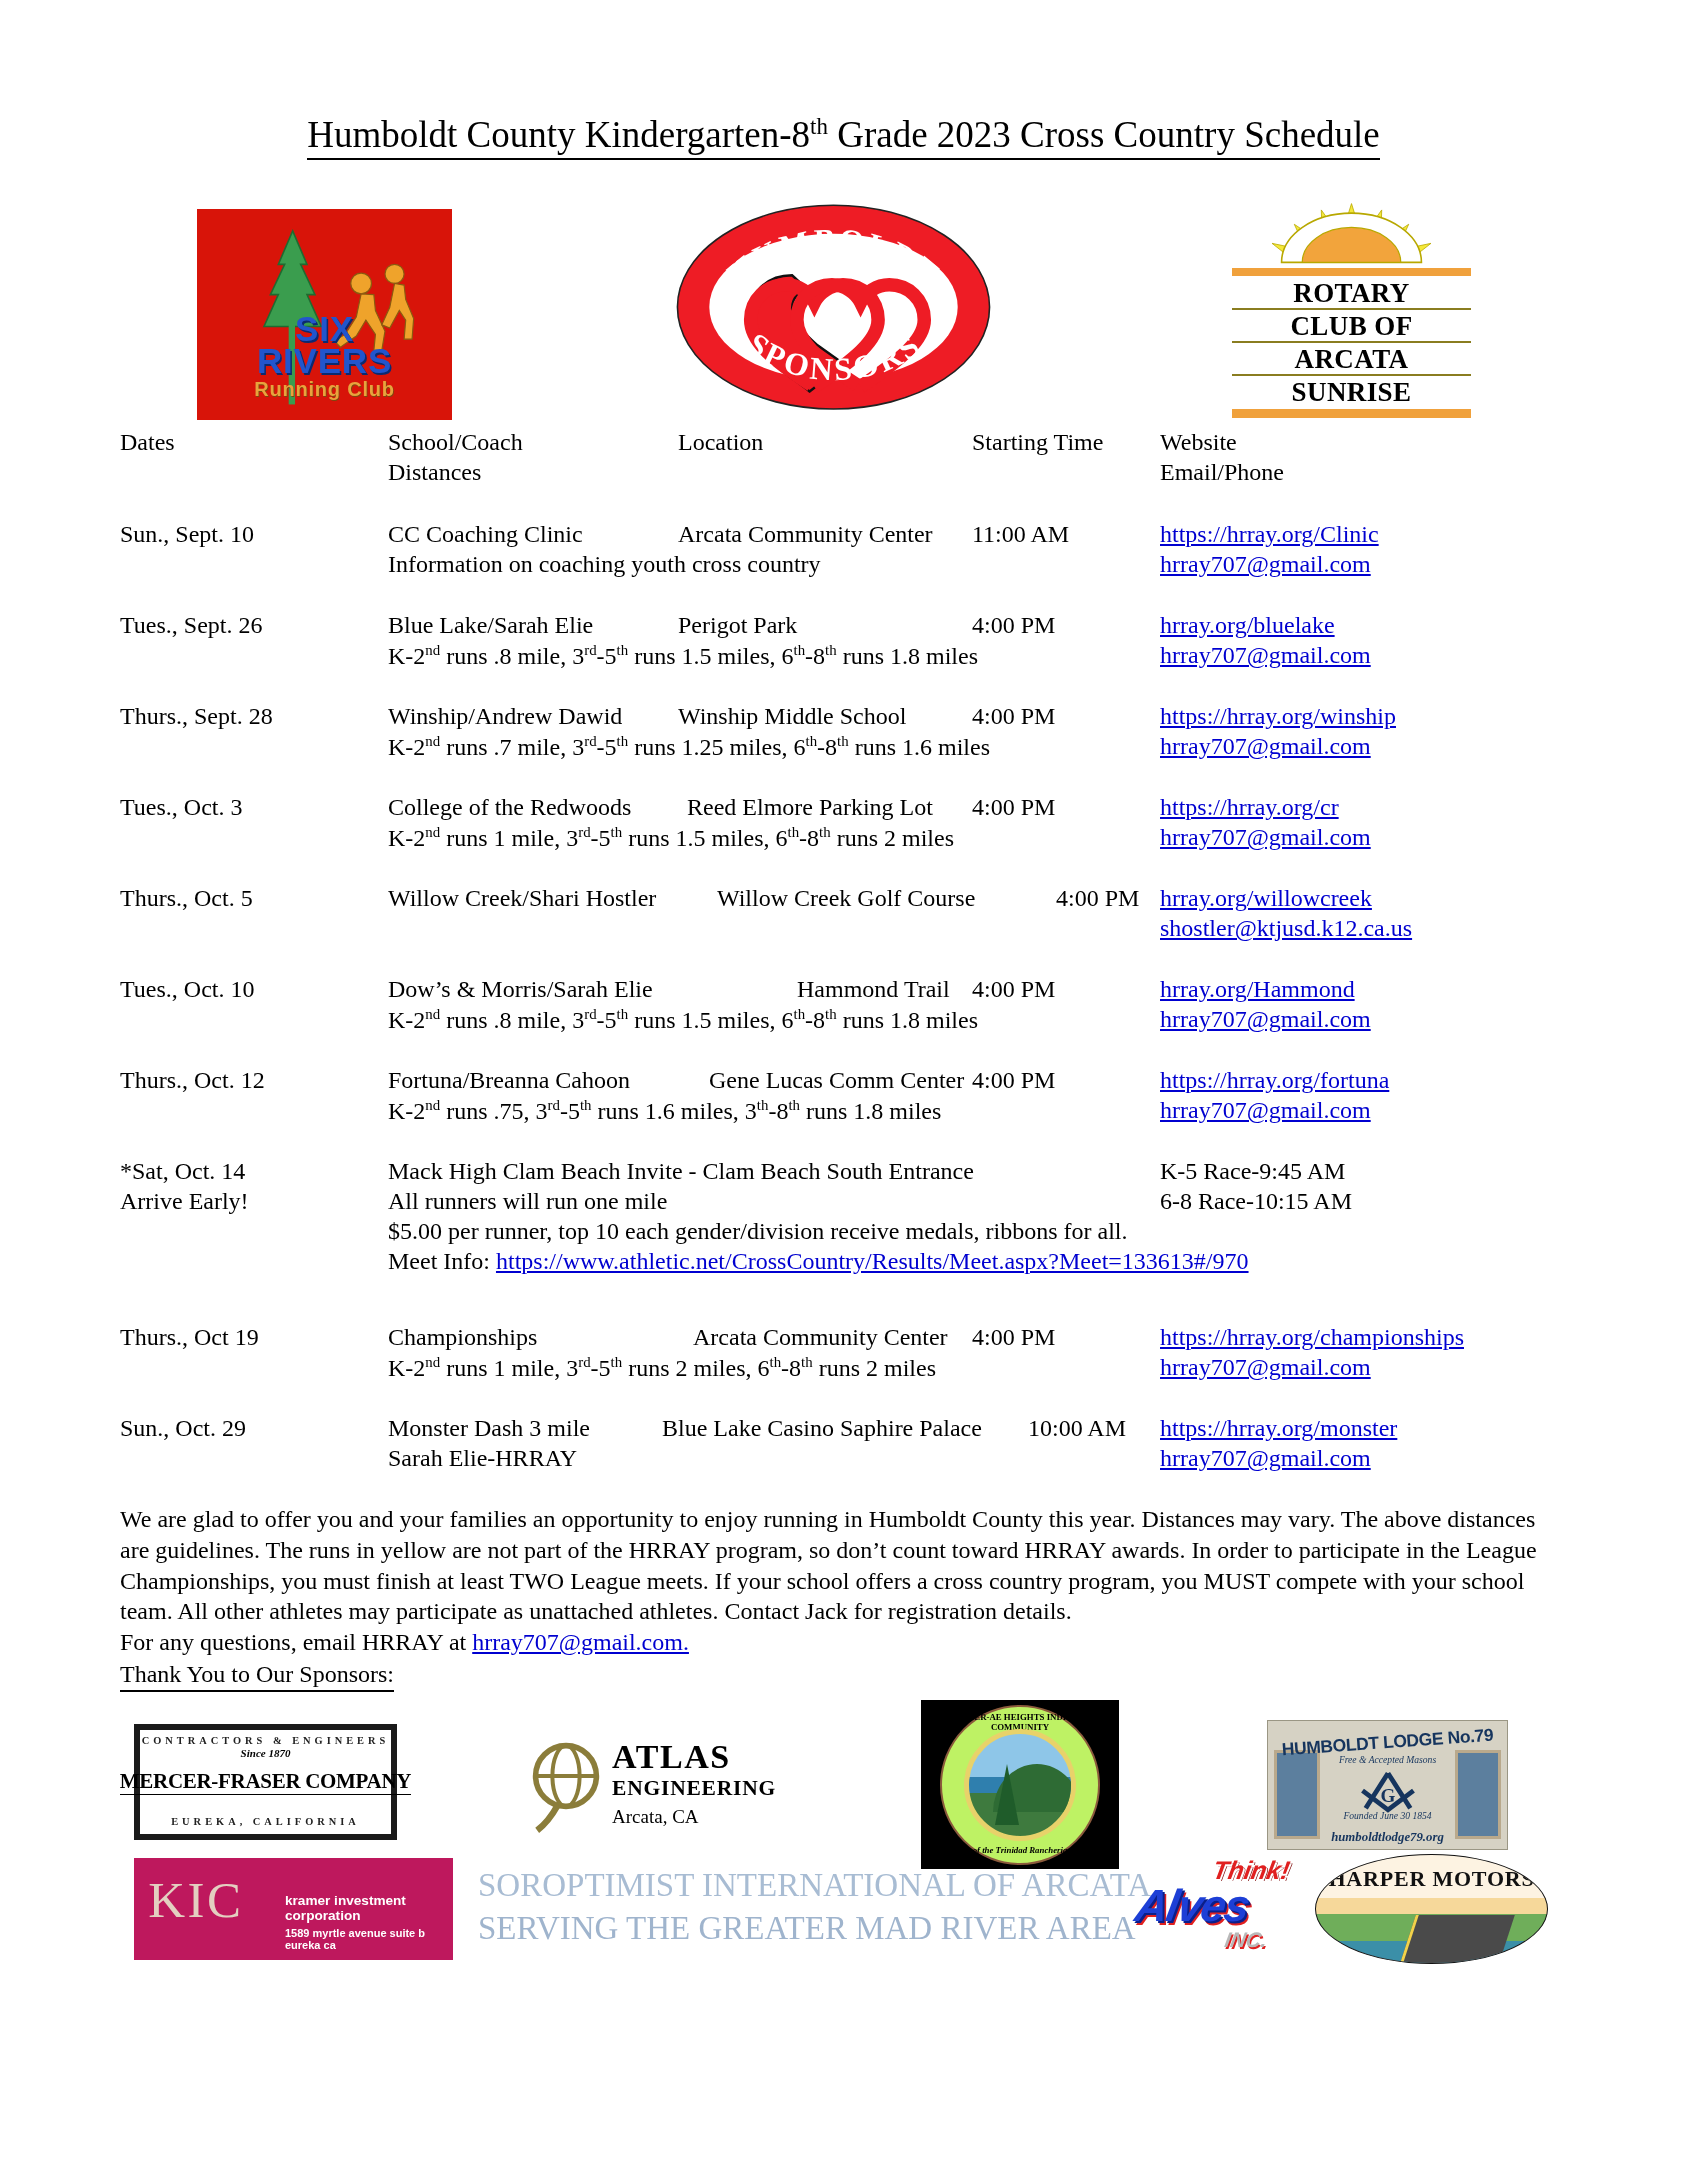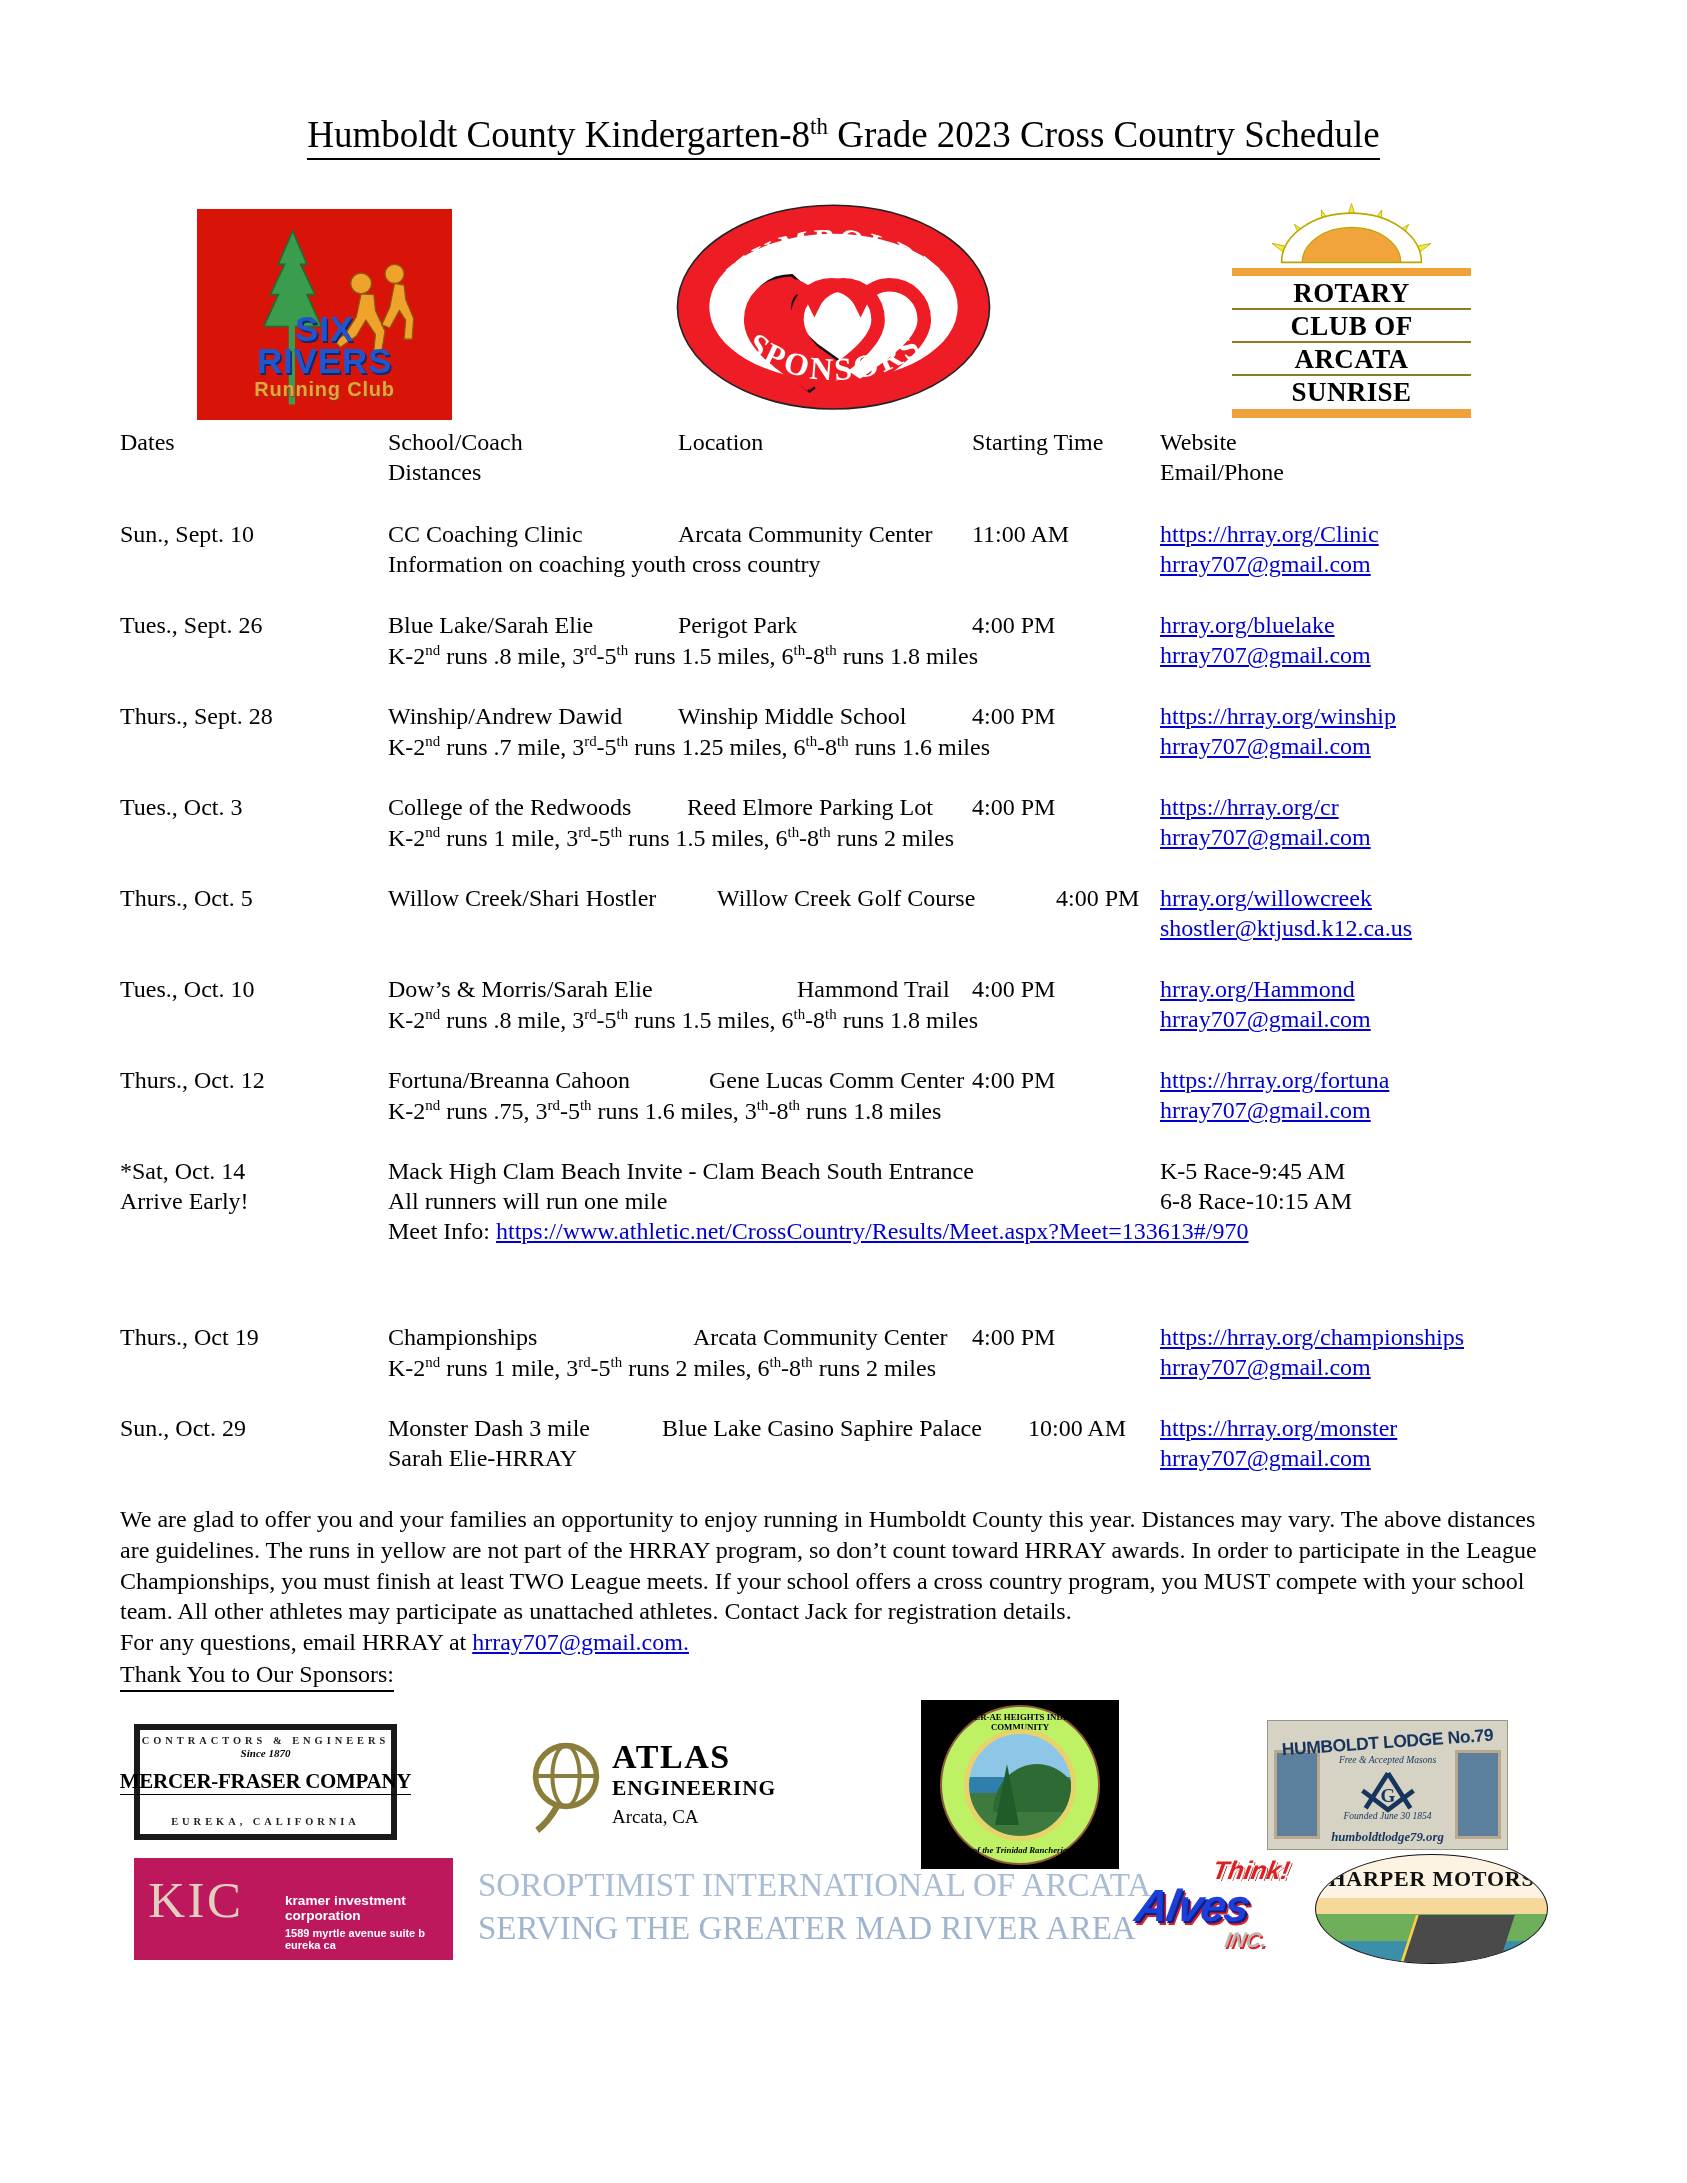--- a/index.html
+++ b/index.html
@@ -574,20 +574,23 @@
         <span class="cell c-date">*Sat, Oct. 14</span>
         <span class="cell c-name">Mack High Clam Beach Invite - Clam Beach South Entrance</span>
         <span class="cell" style="left:1160px;">K-5 Race-9:45 AM</span>
       </div>
       <div class="line">
         <span class="cell c-date">Arrive Early!</span>
         <span class="cell c-name">All runners will run one mile</span>
         <span class="cell" style="left:1160px;">6-8 Race-10:15 AM</span>
       </div>
       <div class="line">
+        <span class="cell c-name">$5.00 per runner, top 10 each gender/division receive medals, ribbons for all.</span>
+      </div>
+      <div class="line">
         <span class="cell c-name"><span>Meet Info: </span><a class="link" href="#">https://www.athletic.net/CrossCountry/Results/Meet.aspx?Meet=133613#/970</a></span>
       </div>
     </div>
 
     <div class="row gap"></div>
 
     <div class="row">
       <div class="line">
         <span class="cell c-date">Thurs., Oct 19</span>
         <span class="cell c-name">Championships</span>

